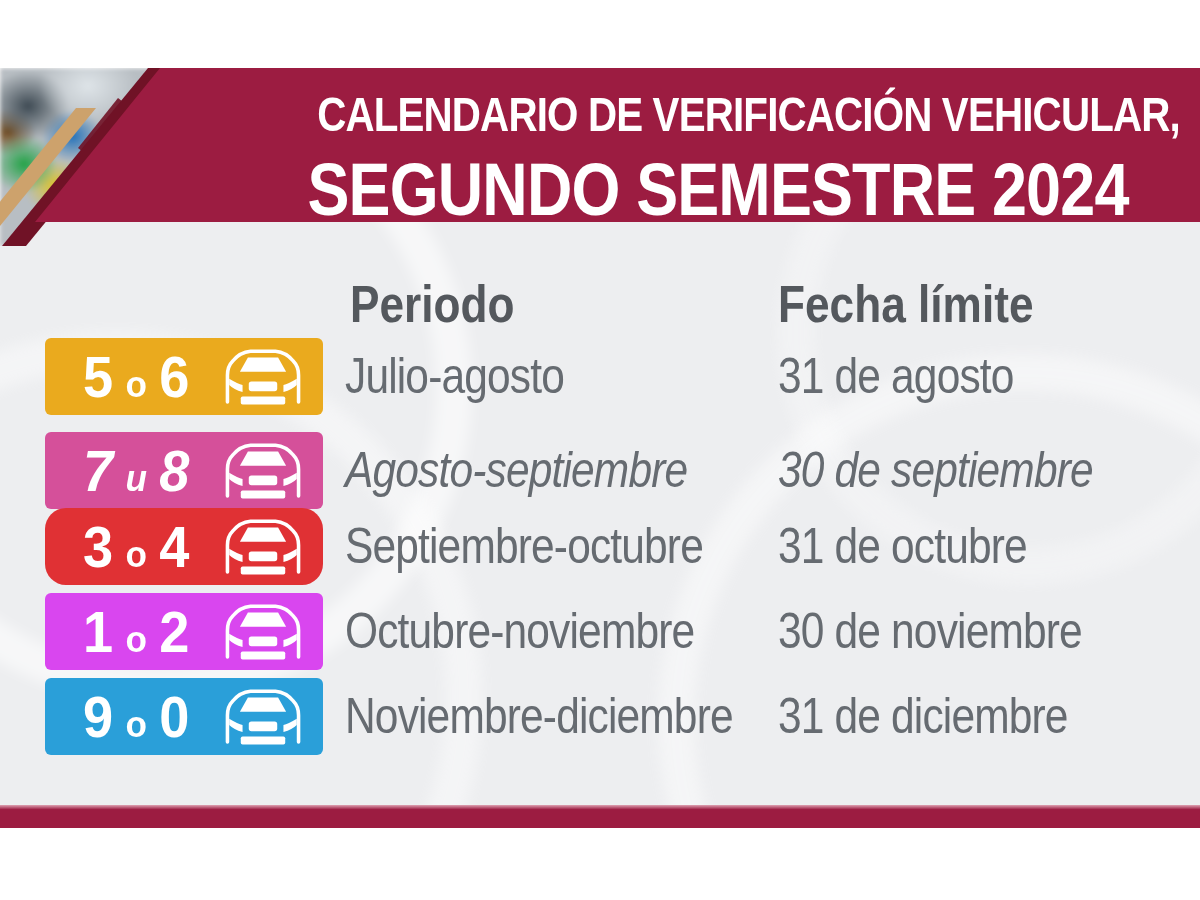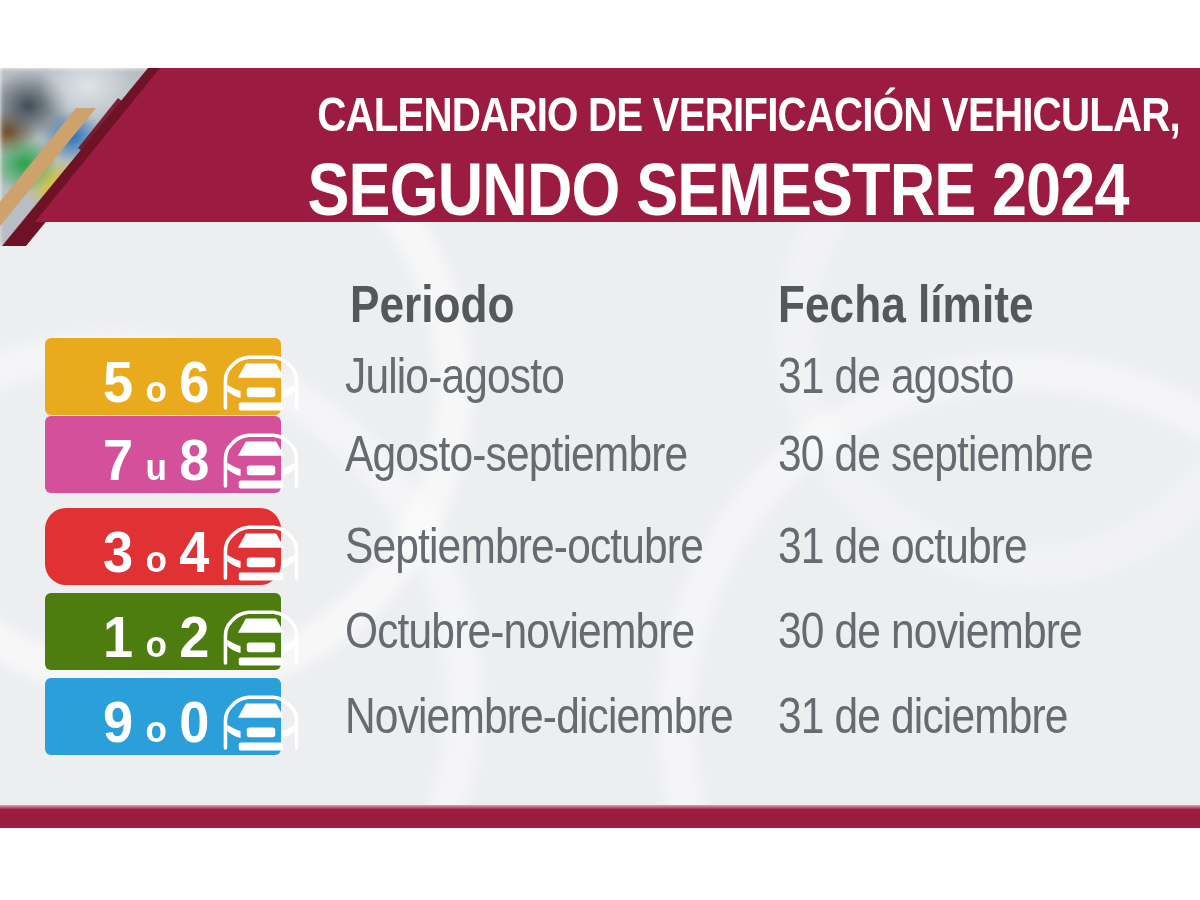--- a/index.html
+++ b/index.html
@@ -42,22 +42,22 @@
 
   
   .colhead{position:absolute;font-size:52px;font-weight:700;color:var(--column-header-text,#54585D);
     transform:scaleX(.85);transform-origin:0 50%;white-space:nowrap;line-height:1;}
   .colhead.period{left:350px;top:278px;}
   .colhead.deadline{left:778px;top:278px;}
 
   
   .rows{position:absolute;left:45px;top:338px;width:1130px;height:470px;}
   .table-row{position:absolute;left:0;width:1130px;height:77px;}
-  .badge{position:absolute;left:0;top:0;width:236px;height:77px;border-radius:6px;
-    display:flex;align-items:flex-end;justify-content:space-between;padding:0 14px 0 58px;box-sizing:border-box;}
+  .badge{position:absolute;left:0;top:0;width:278px;height:77px;border-radius:6px;
+    display:flex;align-items:center;justify-content:space-between;padding:0 14px 0 38px;box-sizing:border-box;}
   .digits{color:#fff;font-weight:700;white-space:nowrap;transform:scaleX(.95);transform-origin:0 50%;}
   .digits .d{font-size:57px;}
   .digits .c{font-size:37px;margin:0 13px;}
   .car{width:92px;height:64px;flex:0 0 auto;}
   .cell{position:absolute;top:0;height:77px;line-height:77px;font-size:50px;font-weight:400;letter-spacing:-1px;
     color:var(--row-text,#666B71);transform:scaleX(.85);transform-origin:0 50%;white-space:nowrap;}
   .cell.period{left:300px;}
   .cell.deadline{left:733px;}
 
   
@@ -103,21 +103,21 @@
         <path d="M12 38 Q22 44 27 45 L27 53 Q17 50 12 45 Z" fill="#ffffff"></path>
         <path d="M88 38 Q78 44 73 45 L73 53 Q83 50 88 45 Z" fill="#ffffff"></path>
         <rect x="34" y="41" width="32" height="11" rx="3" fill="#ffffff"></rect>
         <rect x="25" y="58" width="50" height="9" rx="2" fill="#ffffff"></rect>
       </svg>
     </div>
     <span class="cell period">Julio-agosto</span>
     <span class="cell deadline">31 de agosto</span>
   </div>
 
-  <div class="table-row" style="top: 78px;">
+  <div class="table-row" style="top: 94px; font-style: italic;">
     <div class="badge" style="background-color: rgb(213, 80, 154);">
       <span class="digits"><span class="d">7</span><span class="c">u</span><span class="d">8</span></span>
       <svg class="car" viewBox="0 0 100 72" aria-hidden="true">
         <path d="M10 64 V34 Q10 24 16 18 Q24 8 36 7 L64 7 Q76 8 84 18 Q90 24 90 34 V64" fill="none" stroke="#ffffff" stroke-width="4" stroke-linecap="round"></path>
         <path d="M33 14 L67 14 L76 30 L24 30 Z" fill="#ffffff"></path>
         <path d="M12 38 Q22 44 27 45 L27 53 Q17 50 12 45 Z" fill="#ffffff"></path>
         <path d="M88 38 Q78 44 73 45 L73 53 Q83 50 88 45 Z" fill="#ffffff"></path>
         <rect x="34" y="41" width="32" height="11" rx="3" fill="#ffffff"></rect>
         <rect x="25" y="58" width="50" height="9" rx="2" fill="#ffffff"></rect>
       </svg>
@@ -136,21 +136,21 @@
         <path d="M88 38 Q78 44 73 45 L73 53 Q83 50 88 45 Z" fill="#ffffff"></path>
         <rect x="34" y="41" width="32" height="11" rx="3" fill="#ffffff"></rect>
         <rect x="25" y="58" width="50" height="9" rx="2" fill="#ffffff"></rect>
       </svg>
     </div>
     <span class="cell period">Septiembre-octubre</span>
     <span class="cell deadline">31 de octubre</span>
   </div>
 
   <div class="table-row" style="top: 255px;">
-    <div class="badge" style="background-color: #4d7c0f;">
+    <div class="badge" style="background-color: #d946ef;">
       <span class="digits"><span class="d">1</span><span class="c">o</span><span class="d">2</span></span>
       <svg class="car" viewBox="0 0 100 72" aria-hidden="true">
         <path d="M10 64 V34 Q10 24 16 18 Q24 8 36 7 L64 7 Q76 8 84 18 Q90 24 90 34 V64" fill="none" stroke="#ffffff" stroke-width="4" stroke-linecap="round"></path>
         <path d="M33 14 L67 14 L76 30 L24 30 Z" fill="#ffffff"></path>
         <path d="M12 38 Q22 44 27 45 L27 53 Q17 50 12 45 Z" fill="#ffffff"></path>
         <path d="M88 38 Q78 44 73 45 L73 53 Q83 50 88 45 Z" fill="#ffffff"></path>
         <rect x="34" y="41" width="32" height="11" rx="3" fill="#ffffff"></rect>
         <rect x="25" y="58" width="50" height="9" rx="2" fill="#ffffff"></rect>
       </svg>
     </div>

